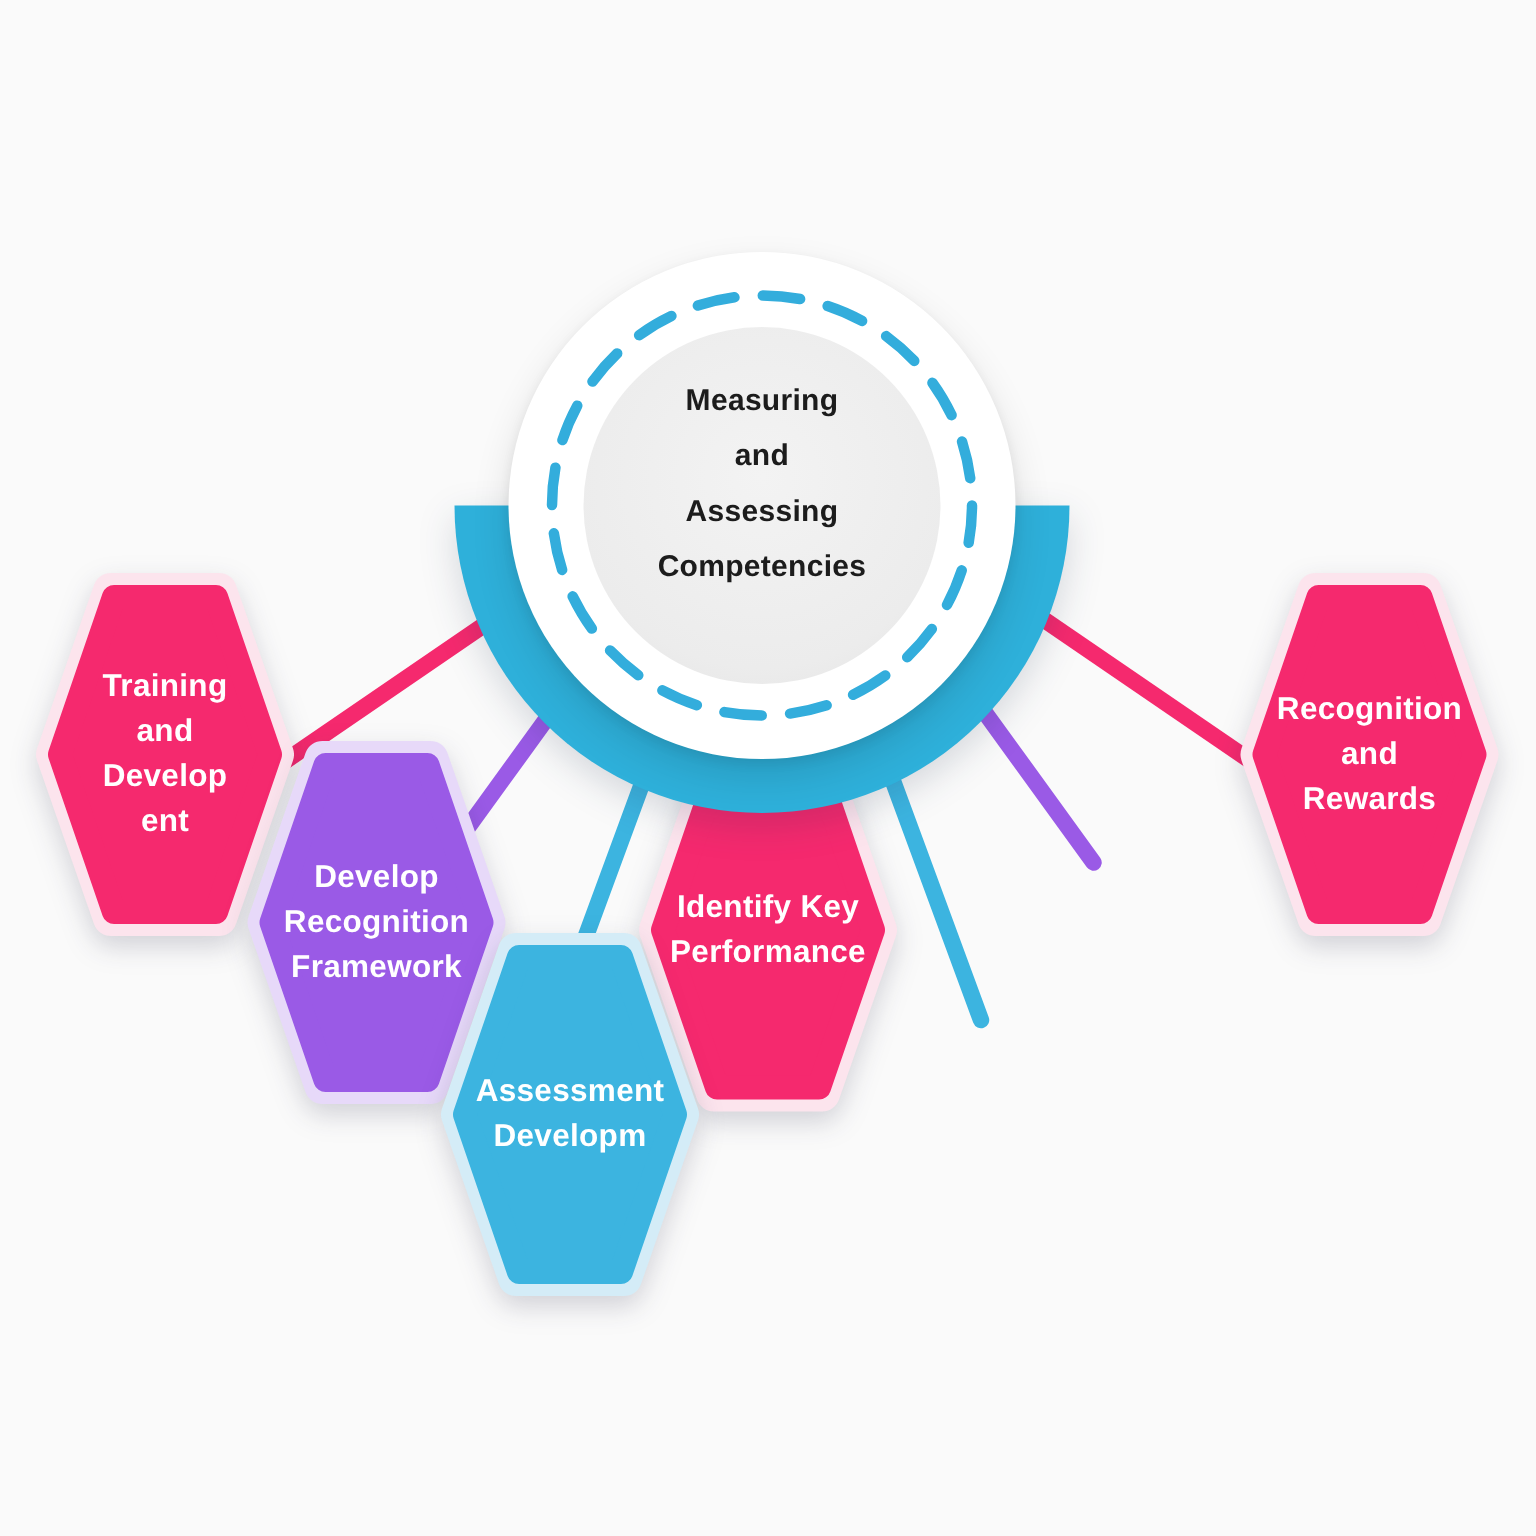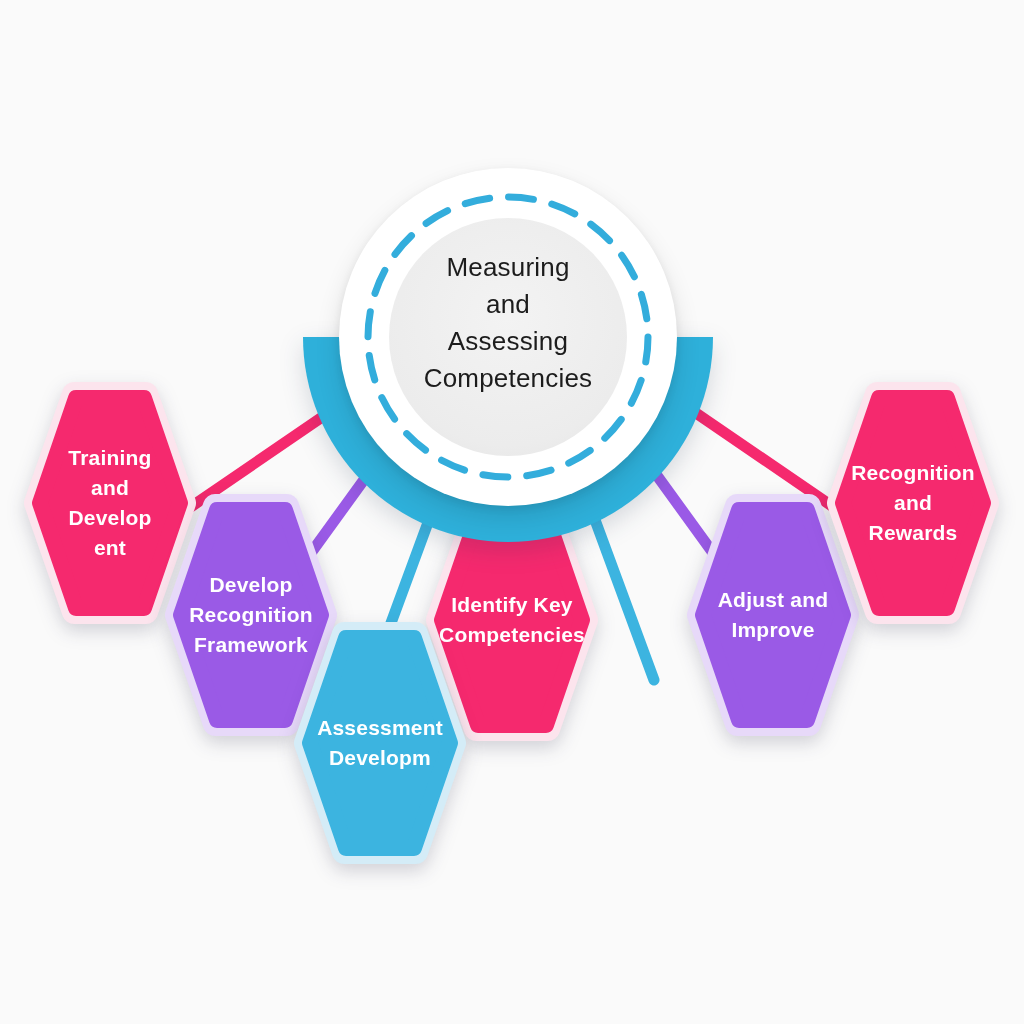--- a/index.html
+++ b/index.html
@@ -63,21 +63,21 @@
     stroke-dasharray:25 19;stroke-linecap:round;
   }
   .inner-circle{
     position:absolute;left:50px;top:50px;width:238px;height:238px;border-radius:50%;
     background:radial-gradient(circle at 50% 42%, #f3f3f3 0%, var(--inner-circle) 70%, #e2e2e2 100%);
   }
   .center-title{
     position:absolute;inset:0;display:flex;align-items:center;justify-content:center;
     transform:translateY(-14px);
     text-align:center;white-space:pre-line;color:var(--title-text);
-    font-size:26px;font-weight:400;line-height:37px;letter-spacing:.2px;
+    font-size:20px;font-weight:700;line-height:37px;letter-spacing:.2px;
   }
 </style>
 </head>
 <body>
 
 <div class="canvas">
 
   <svg class="connectors" width="1024" height="1024" viewBox="0 0 1024 1024" aria-hidden="true">
     <line class="l-pink" x1="350" y1="398" x2="160" y2="528"></line>
     <line class="l-purple" x1="400" y1="430" x2="295" y2="575"></line>
@@ -108,40 +108,32 @@
 Recognition
 Framework</div>
   </div>
 
   <div class="hex hex--pink" style="left:426px;top:499px;z-index:4">
     <svg width="172" height="242" viewBox="0 0 172 242">
       <polygon class="hex-border" points="50,12 122,12 160,121 122,230 50,230 12,121"></polygon>
       <polygon class="hex-fill" points="52,16 120,16 156,121 120,226 52,226 16,121"></polygon>
     </svg>
     <div class="hex-label">Identify Key
-Competencies</div>
+Performance</div>
   </div>
 
   <div class="hex hex--blue" style="left:294px;top:622px;z-index:5">
     <svg width="172" height="242" viewBox="0 0 172 242">
       <polygon class="hex-border" points="50,12 122,12 160,121 122,230 50,230 12,121"></polygon>
       <polygon class="hex-fill" points="52,16 120,16 156,121 120,226 52,226 16,121"></polygon>
     </svg>
     <div class="hex-label">Assessment
 Developm</div>
   </div>
 
-  <div class="hex hex--purple" style="left:687px;top:494px;z-index:3">
-    <svg width="172" height="242" viewBox="0 0 172 242">
-      <polygon class="hex-border" points="50,12 122,12 160,121 122,230 50,230 12,121"></polygon>
-      <polygon class="hex-fill" points="52,16 120,16 156,121 120,226 52,226 16,121"></polygon>
-    </svg>
-    <div class="hex-label">Adjust and
-Improve</div>
-  </div>
 
 
   <div class="hex hex--pink" style="left:827px;top:382px;z-index:4">
     <svg width="172" height="242" viewBox="0 0 172 242">
       <polygon class="hex-border" points="50,12 122,12 160,121 122,230 50,230 12,121"></polygon>
       <polygon class="hex-fill" points="52,16 120,16 156,121 120,226 52,226 16,121"></polygon>
     </svg>
     <div class="hex-label">Recognition
 and
 Rewards</div>

